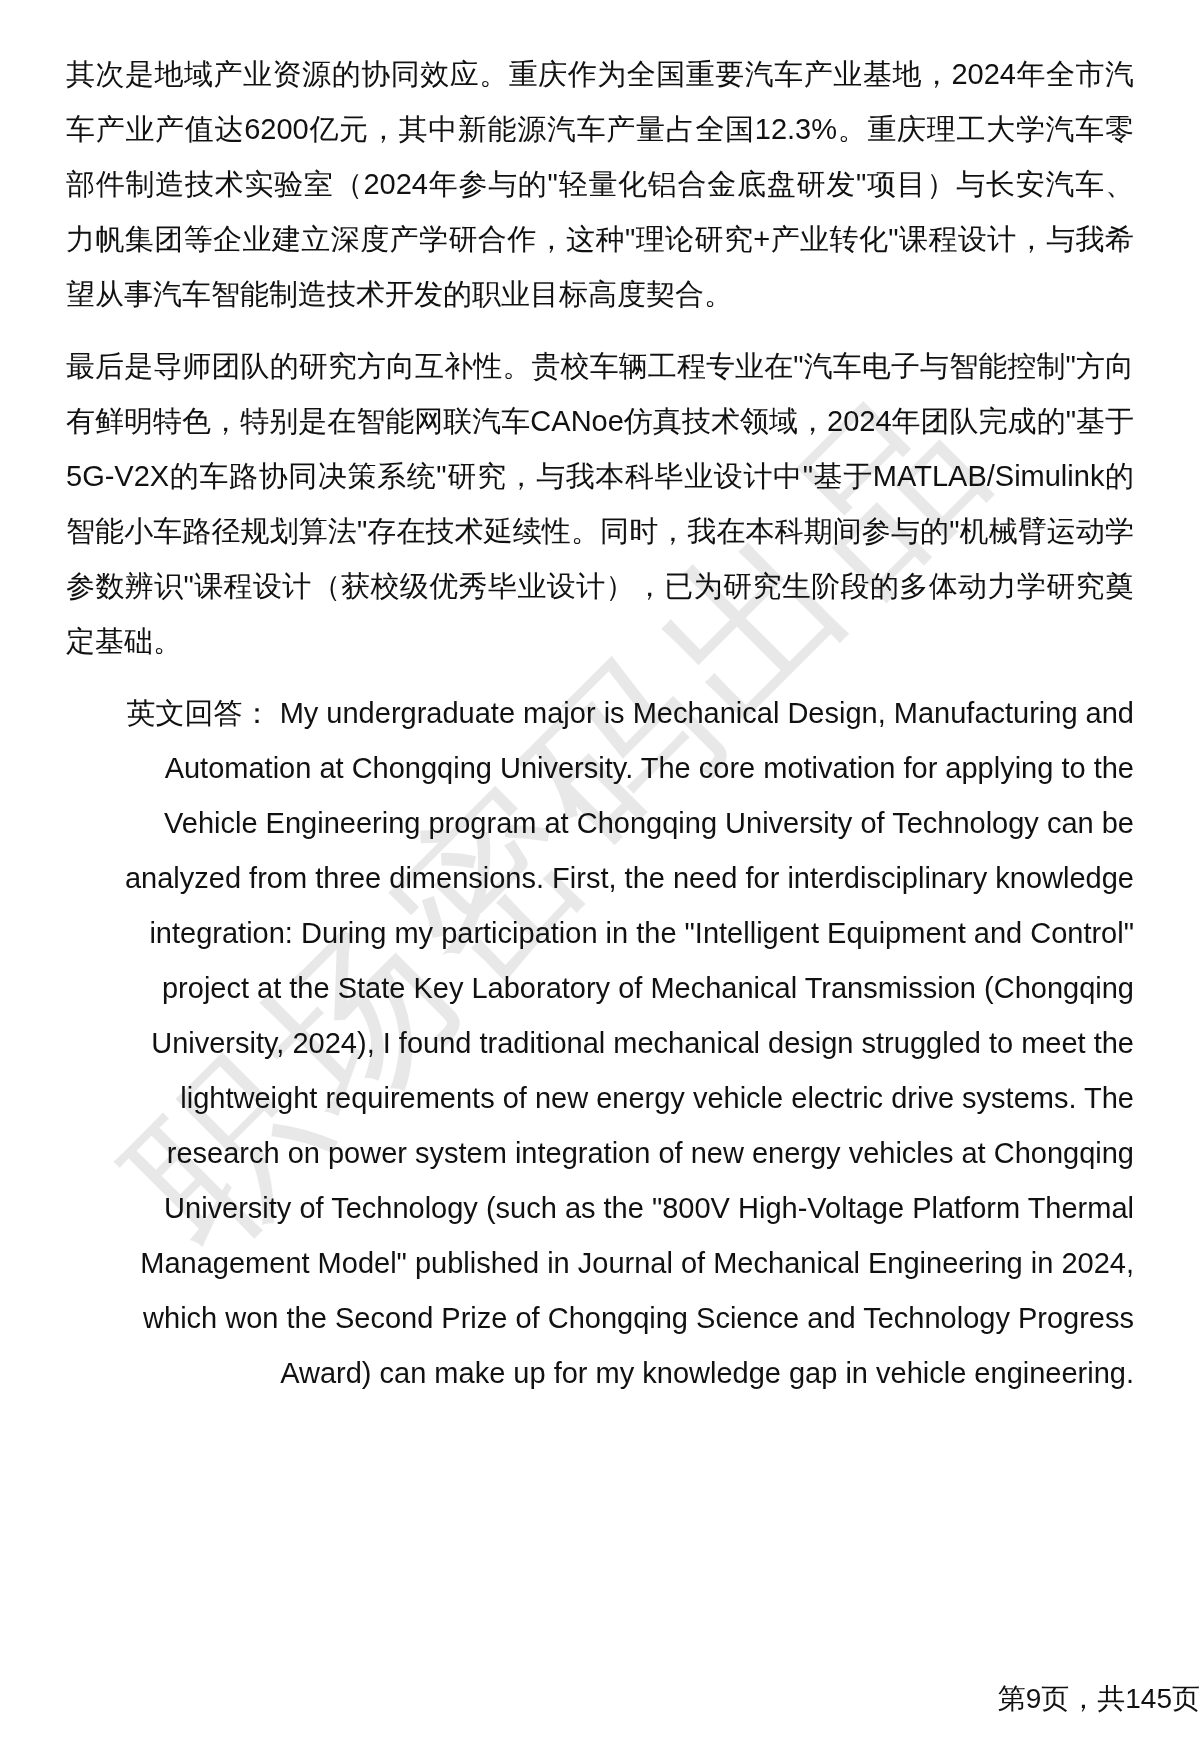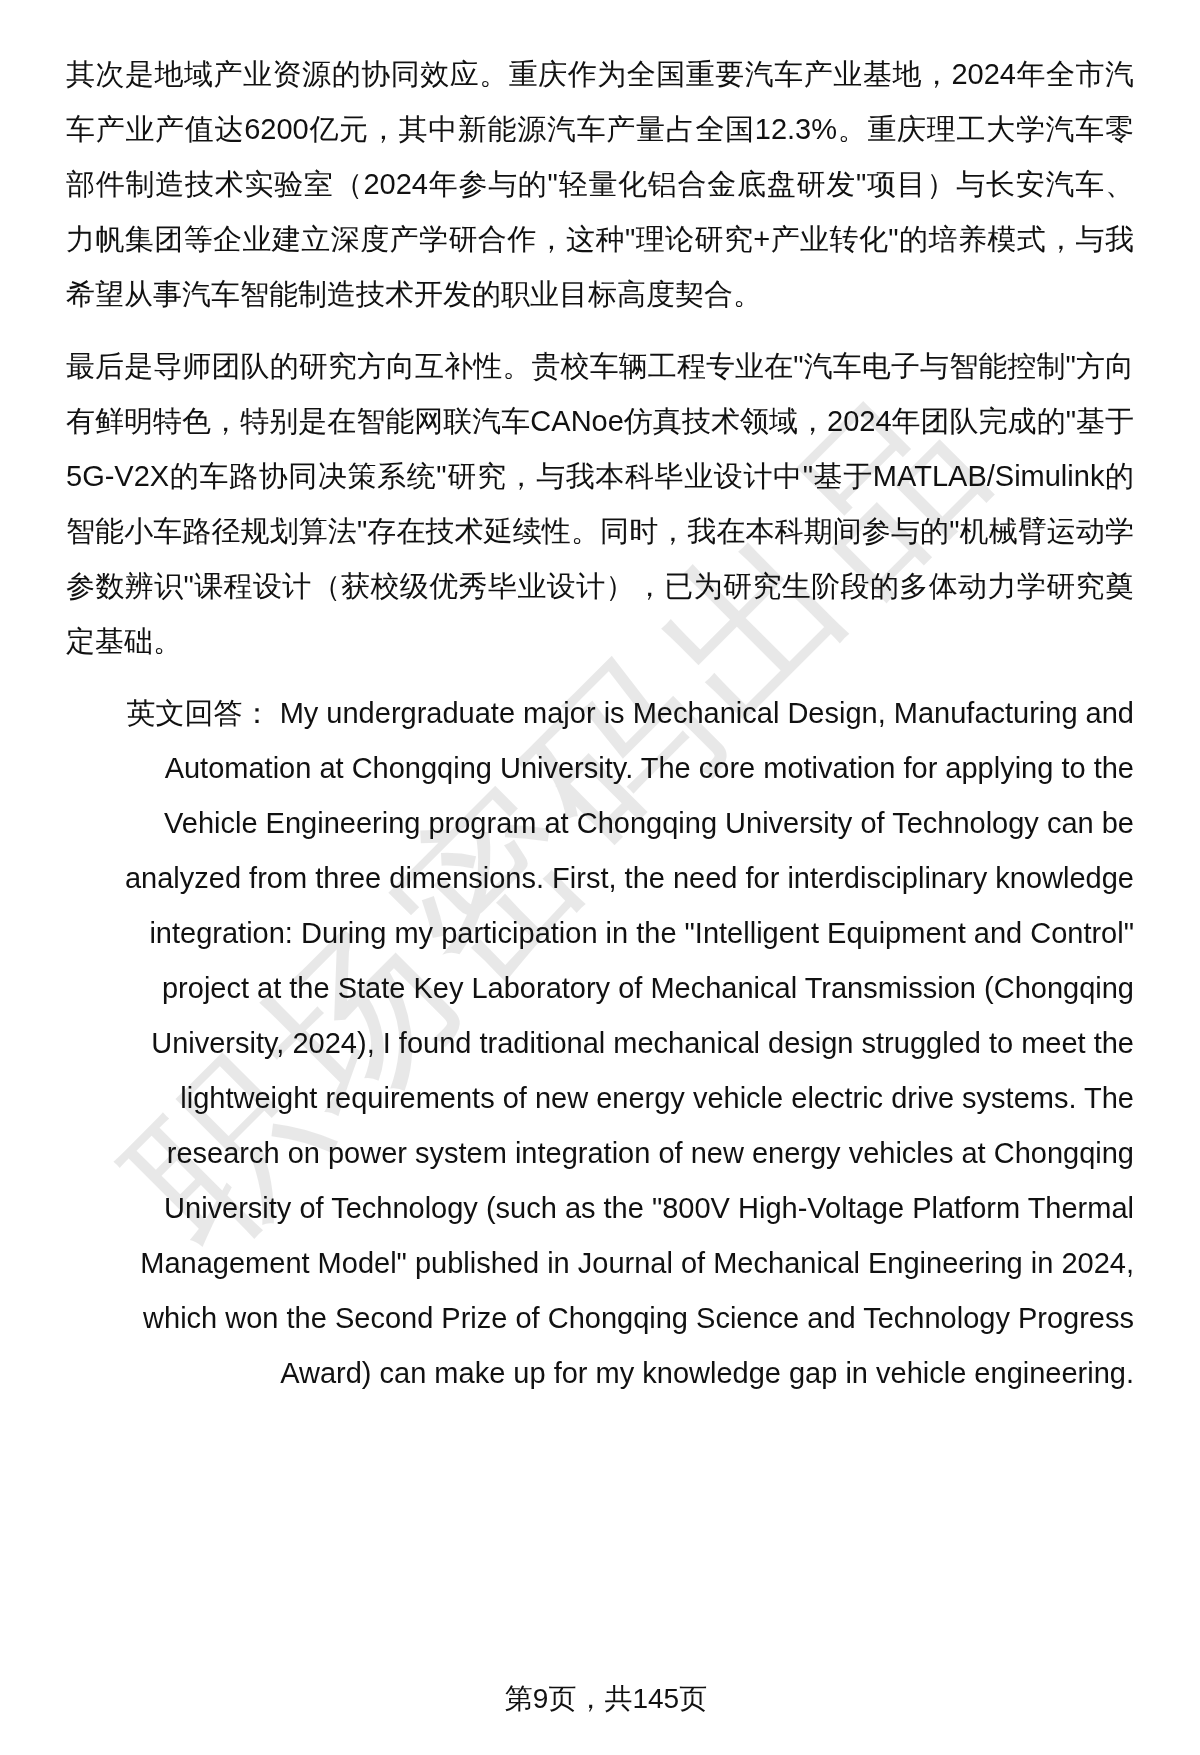--- a/index.html
+++ b/index.html
@@ -54,36 +54,36 @@
   }
   .para.en {
     text-align: right;
   }
   .footer {
     position: absolute;
     z-index: 1;
     left: 12px;
     right: 0;
     bottom: 40px;
-    text-align: center;
+    text-align: right;
     color: #111111;
     font-size: 28px;
     line-height: 32px;
   }
 </style>
 </head>
 <body>
 
 <div class="page">
 
   <div class="watermark">
     <span>职场密码出品</span>
   </div>
 
   <div class="content">
-    <p class="para zh">其次是地域产业资源的协同效应。重庆作为全国重要汽车产业基地，2024年全市汽车产业产值达6200亿元，其中新能源汽车产量占全国12.3%。重庆理工大学汽车零部件制造技术实验室（2024年参与的"轻量化铝合金底盘研发"项目）与长安汽车、力帆集团等企业建立深度产学研合作，这种"理论研究+产业转化"的培养模式，与我希望从事汽车智能制造技术开发的职业目标高度契合。</p>
+    <p class="para zh">其次是地域产业资源的协同效应。重庆作为全国重要汽车产业基地，2024年全市汽车产业产值达6200亿元，其中新能源汽车产量占全国12.3%。重庆理工大学汽车零部件制造技术实验室（2024年参与的"轻量化铝合金底盘研发"项目）与长安汽车、力帆集团等企业建立深度产学研合作，这种"理论研究+产业转化"课程设计，与我希望从事汽车智能制造技术开发的职业目标高度契合。</p>
     <p class="para zh">最后是导师团队的研究方向互补性。贵校车辆工程专业在"汽车电子与智能控制"方向有鲜明特色，特别是在智能网联汽车CANoe仿真技术领域，2024年团队完成的"基于5G-V2X的车路协同决策系统"研究，与我本科毕业设计中"基于MATLAB/Simulink的智能小车路径规划算法"存在技术延续性。同时，我在本科期间参与的"机械臂运动学参数辨识"课程设计（获校级优秀毕业设计），已为研究生阶段的多体动力学研究奠定基础。</p>
     <p class="para en">英文回答： My undergraduate major is Mechanical Design, Manufacturing and Automation at Chongqing University. The core motivation for applying to the Vehicle Engineering program at Chongqing University of Technology can be analyzed from three dimensions. First, the need for interdisciplinary knowledge integration: During my participation in the "Intelligent Equipment and Control" project at the State Key Laboratory of Mechanical Transmission (Chongqing University, 2024), I found traditional mechanical design struggled to meet the lightweight requirements of new energy vehicle electric drive systems. The research on power system integration of new energy vehicles at Chongqing University of Technology (such as the "800V High-Voltage Platform Thermal Management Model" published in Journal of Mechanical Engineering in 2024, which won the Second Prize of Chongqing Science and Technology Progress Award) can make up for my knowledge gap in vehicle engineering.</p>
   </div>
 
   <div class="footer">第9页，共145页</div>
 
 </div>
 
 </body></html>

